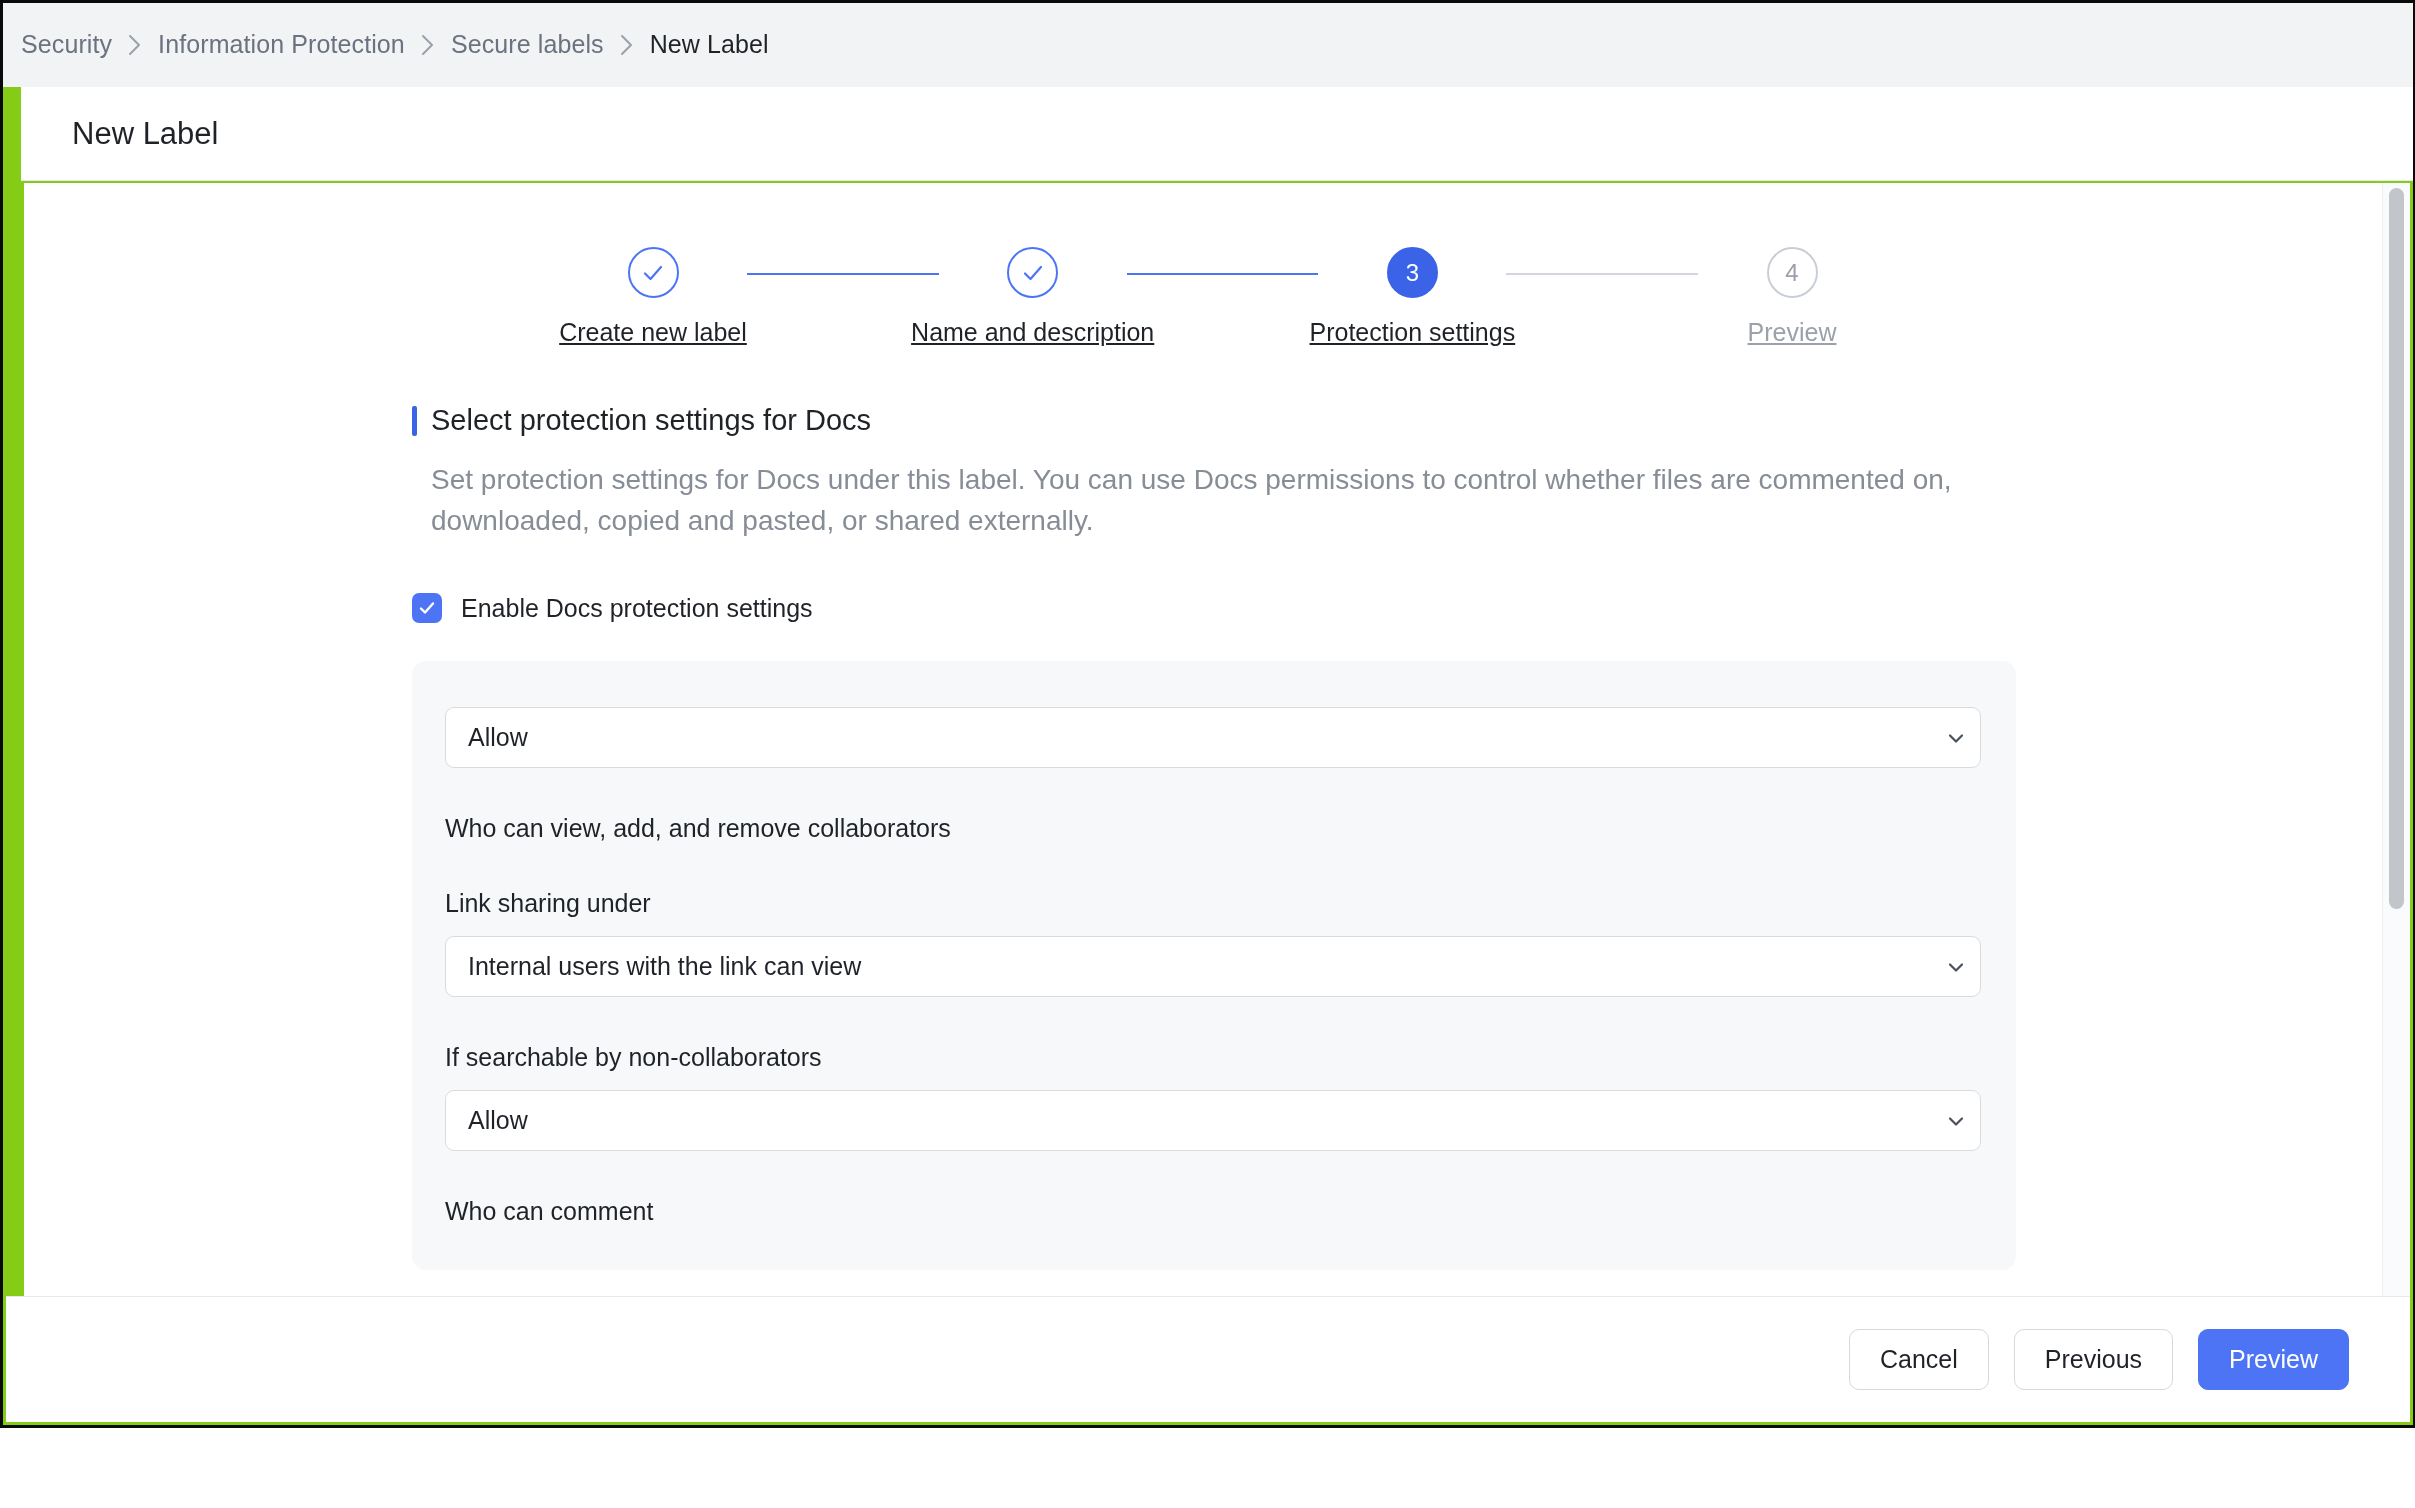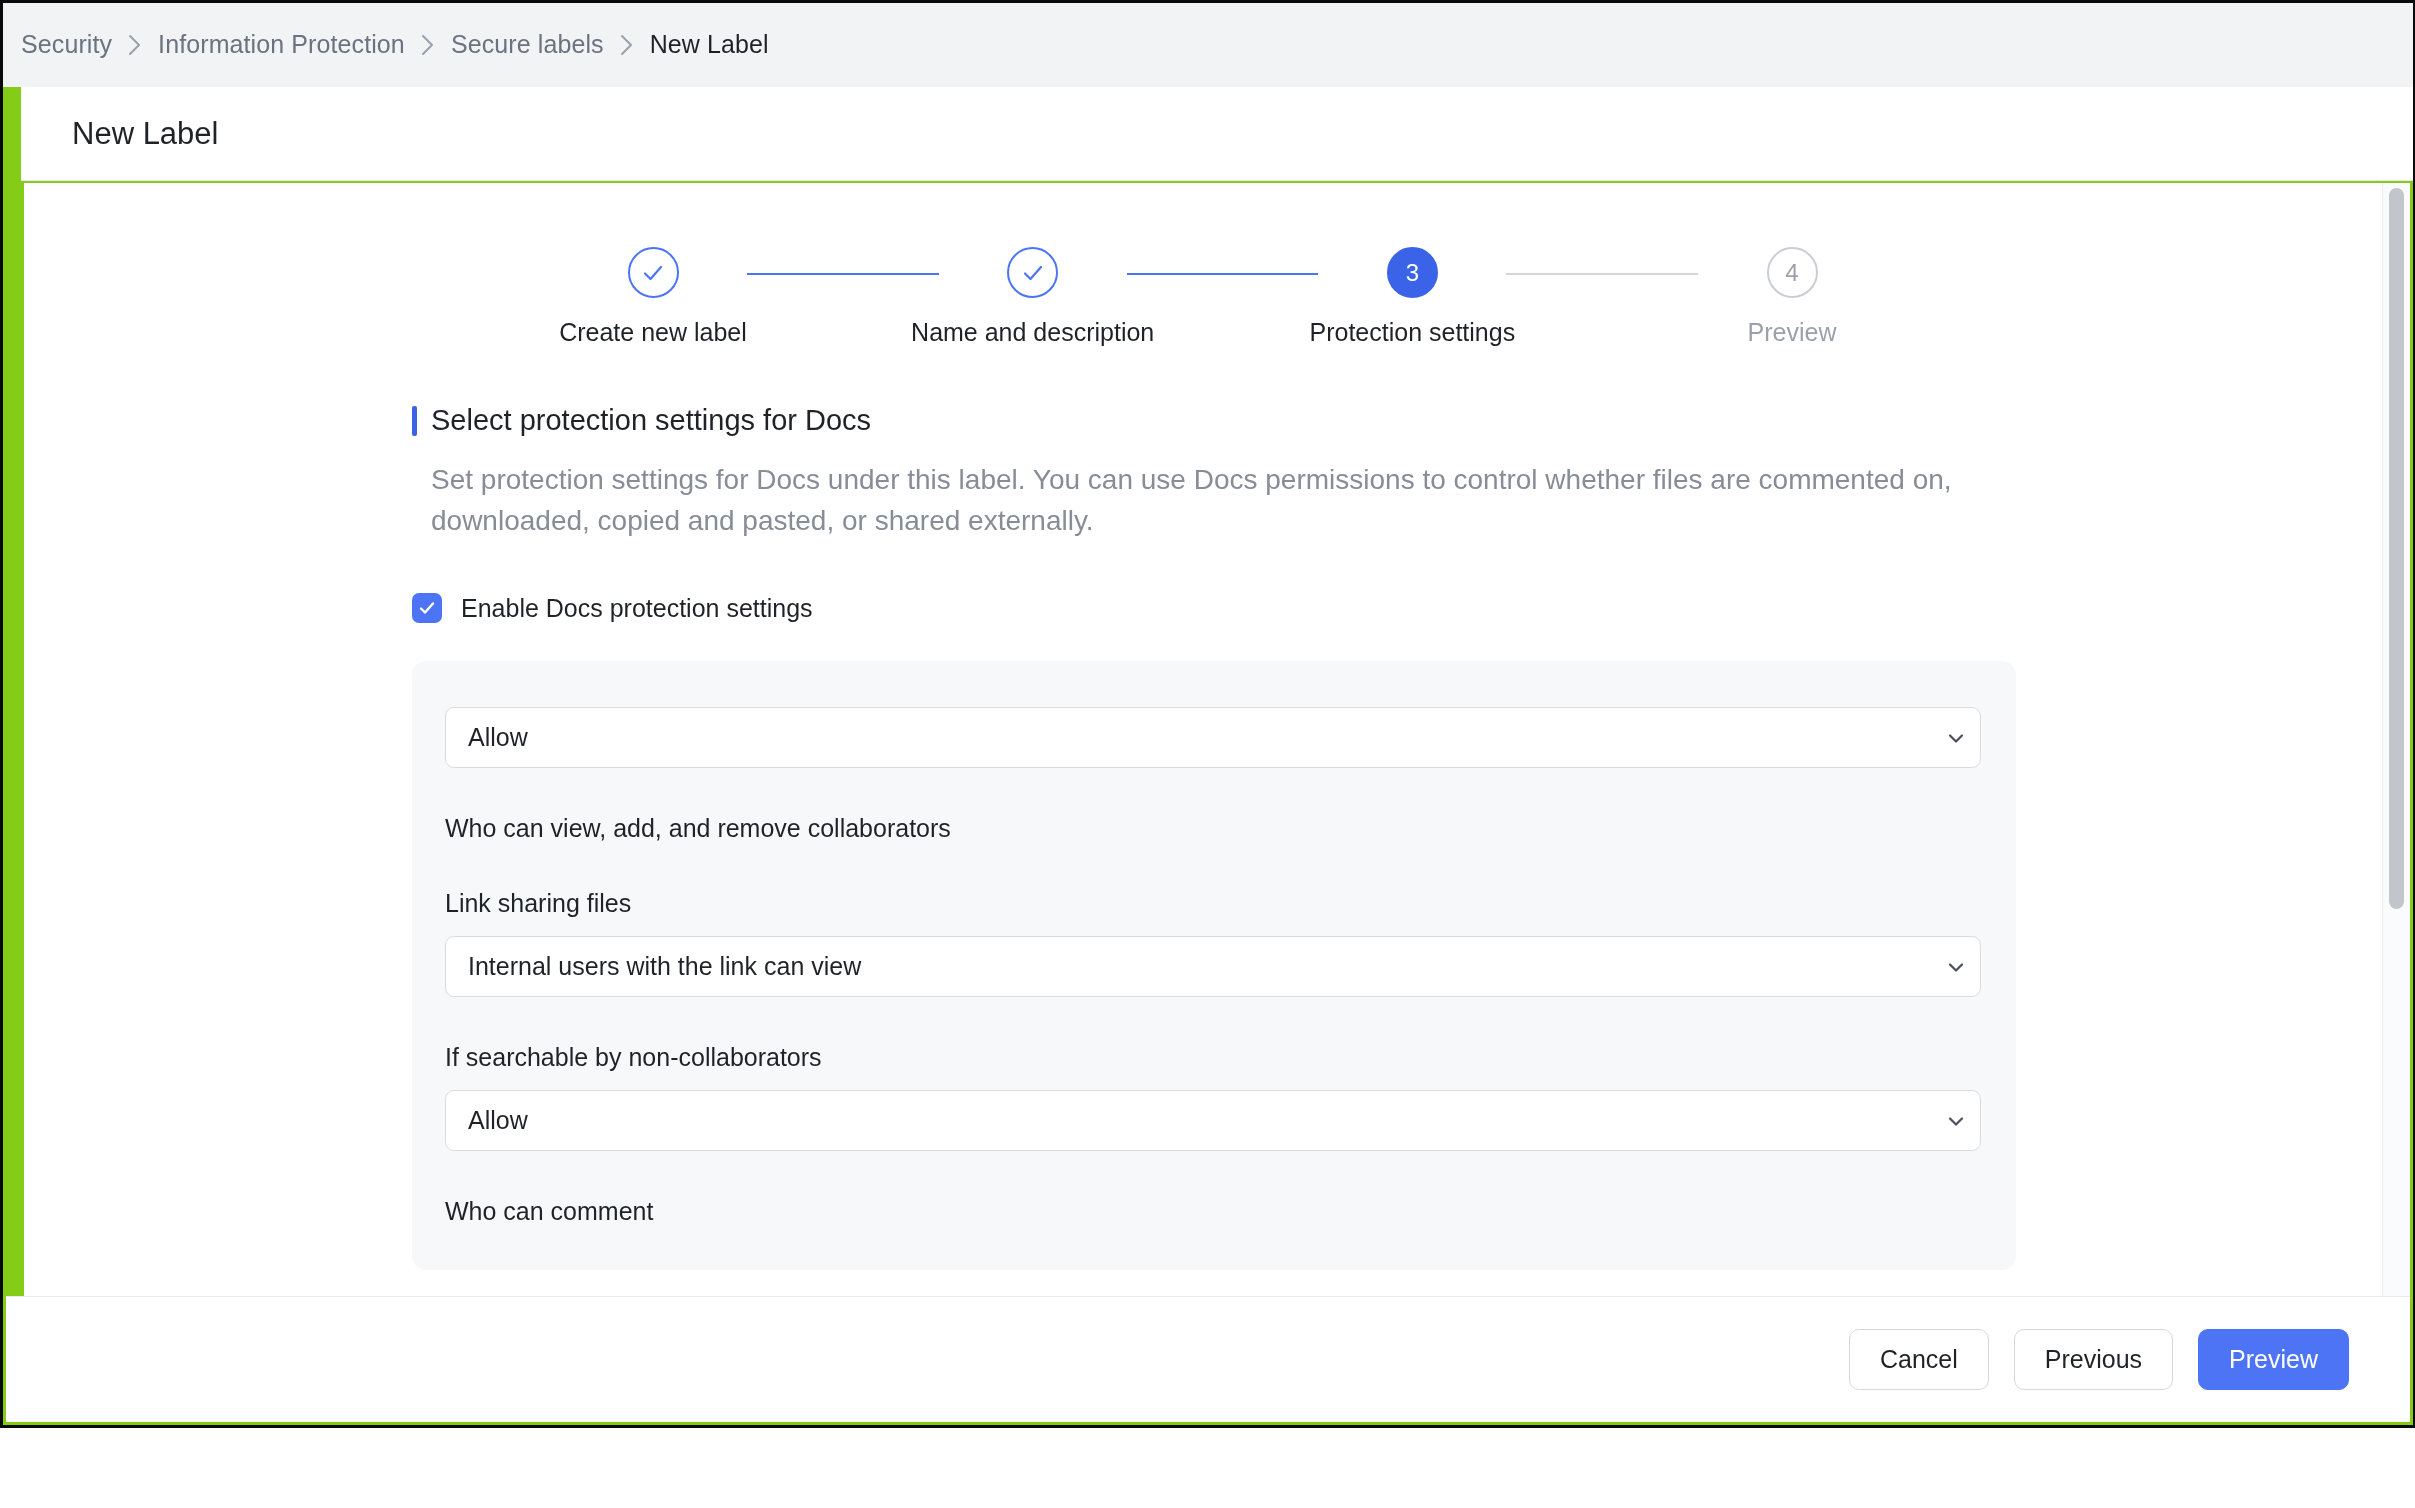--- a/index.html
+++ b/index.html
@@ -117,20 +117,21 @@
   .step-circle.pending {
     border: 2px solid #c9ced6;
     color: #9aa1ab;
   }
   .step-circle svg { display:block; }
   .step-label {
     margin-top: 20px;
     font-size: 25px;
     color: #1f2328;
     white-space: nowrap;
+    text-decoration: underline;
   }
   .step-label.muted { color: #9aa1ab; }
   .step-line {
     flex: 1 1 auto;
     height: 2px;
     background: #4d74f5;
     margin-top: 26px;
     min-width: 59px;
   }
   .step-line.pending { background: #d3d7dd; }
@@ -380,21 +381,21 @@
                   </svg>
               </span>
             </div>
           </div>
 
           <div class="field">
             <div class="field-label">Who can view, add, and remove collaborators</div>
           </div>
 
           <div class="field">
-            <div class="field-label">Link sharing files</div>
+            <div class="field-label">Link sharing under</div>
             <div class="select">
               <span class="select-value">Internal users with the link can view</span>
               <span class="chevron">
                 <svg width="24" height="24" viewBox="0 0 24 24">
                     <path d="M6 9.5 L12 15.5 L18 9.5" fill="none" stroke="#4a515b" stroke-width="2.2" stroke-linecap="round" stroke-linejoin="round"></path>
                   </svg>
               </span>
             </div>
           </div>
 

